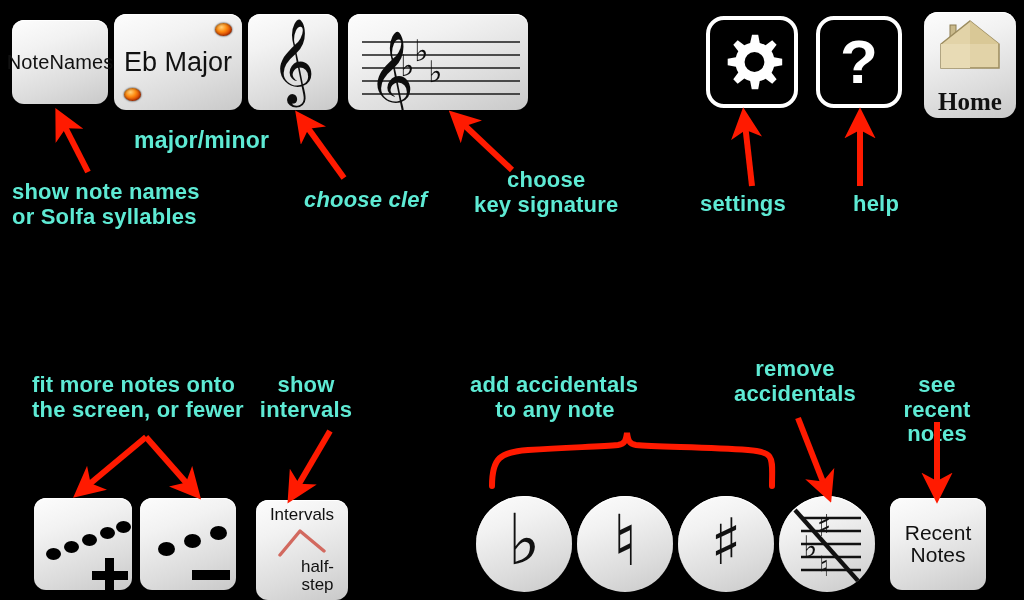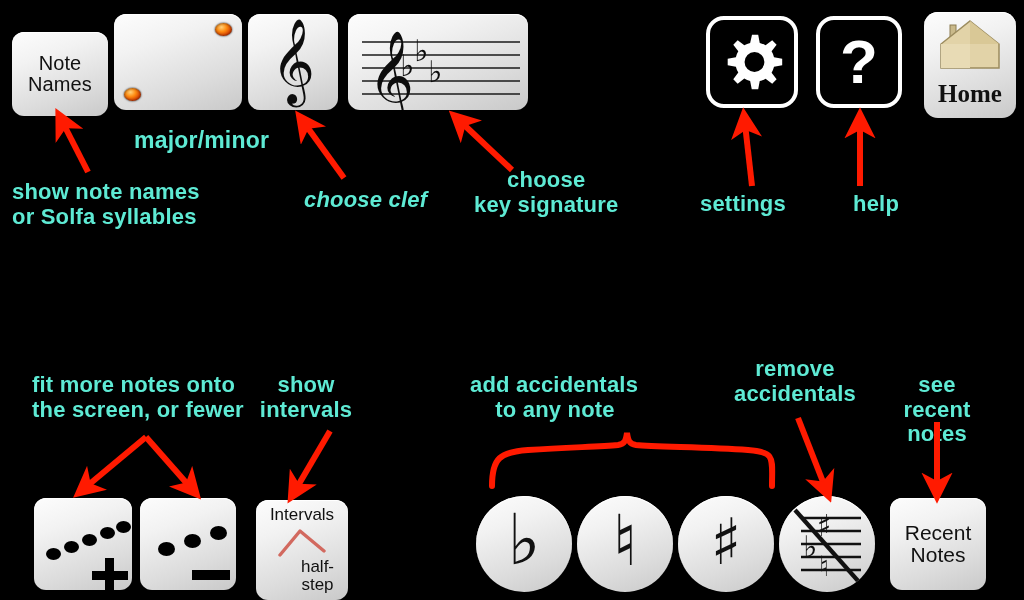--- a/index.html
+++ b/index.html
@@ -33,26 +33,27 @@
   
   .dot{position:absolute;border-radius:50%;background:#000;}
 
   .plusbar,.minusbar{position:absolute;background:#000;}
 </style>
 </head>
 <body>
 
 <div id="stage">
 
-  <div class="btn" style="left:12px;top:32px;width:96px;height:84px;flex-direction:column;">
+  <div class="btn" style="left:12px;top:20px;width:96px;height:84px;flex-direction:row;">
     <span class="lbl2">Note</span>
     <span class="lbl2">Names</span>
   </div>
 
   <div class="btn" style="left:114px;top:14px;width:128px;height:96px;">
+    <span style="font-size:27px;">Eb Major</span>
     <span class="led" style="right:10px;top:9px;"></span>
     <span class="led" style="left:10px;bottom:9px;"></span>
   </div>
 
   <div class="btn" style="left:248px;top:14px;width:90px;height:96px;">
     <span style="font-size:74px;line-height:1;color:#0d0d0d;font-family:'DejaVu Sans',sans-serif;
                  transform:translateY(-2px);">𝄞</span>
   </div>
 
   <div class="btn" style="left:348px;top:14px;width:180px;height:96px;padding:0;">
@@ -87,21 +88,21 @@
   </div>
 
   <div class="btn" style="left:924px;top:12px;width:92px;height:100px;flex-direction:column;
               justify-content:flex-start;padding-top:6px;border-radius:14px;">
     <svg width="66" height="58" viewBox="0 0 66 58">
       <rect x="13" y="7" width="6" height="16" fill="#c9b98a" stroke="#8b7c52" stroke-width="1"></rect>
       <polygon points="33,3 62,26 62,50 4,50 4,26" fill="#e2d3a8" stroke="#9c8c5e" stroke-width="1.5"></polygon>
       <polygon points="33,3 62,26 33,26" fill="#d9c896"></polygon>
       <polygon points="4,26 33,26 33,50 4,50" fill="#e8dbb5"></polygon>
     </svg>
-    <span style="font-family:'Liberation Serif',serif;font-size:25px;font-weight:700;margin-top:5px;">Home</span>
+    <span style="font-family:'Liberation Serif',serif;font-size:25px;font-weight:700;margin-top:13px;">Home</span>
   </div>
 
   <div class="note" style="left:12px;top:180px;">show note names
 or Solfa syllables</div>
 
   <div class="note" style="left:134px;top:128px;font-size:23px;">major/minor</div>
 
   <div class="note" style="left:304px;top:188px;font-style:italic;">choose clef</div>
 
   <div class="note c" style="left:474px;top:168px;">choose

